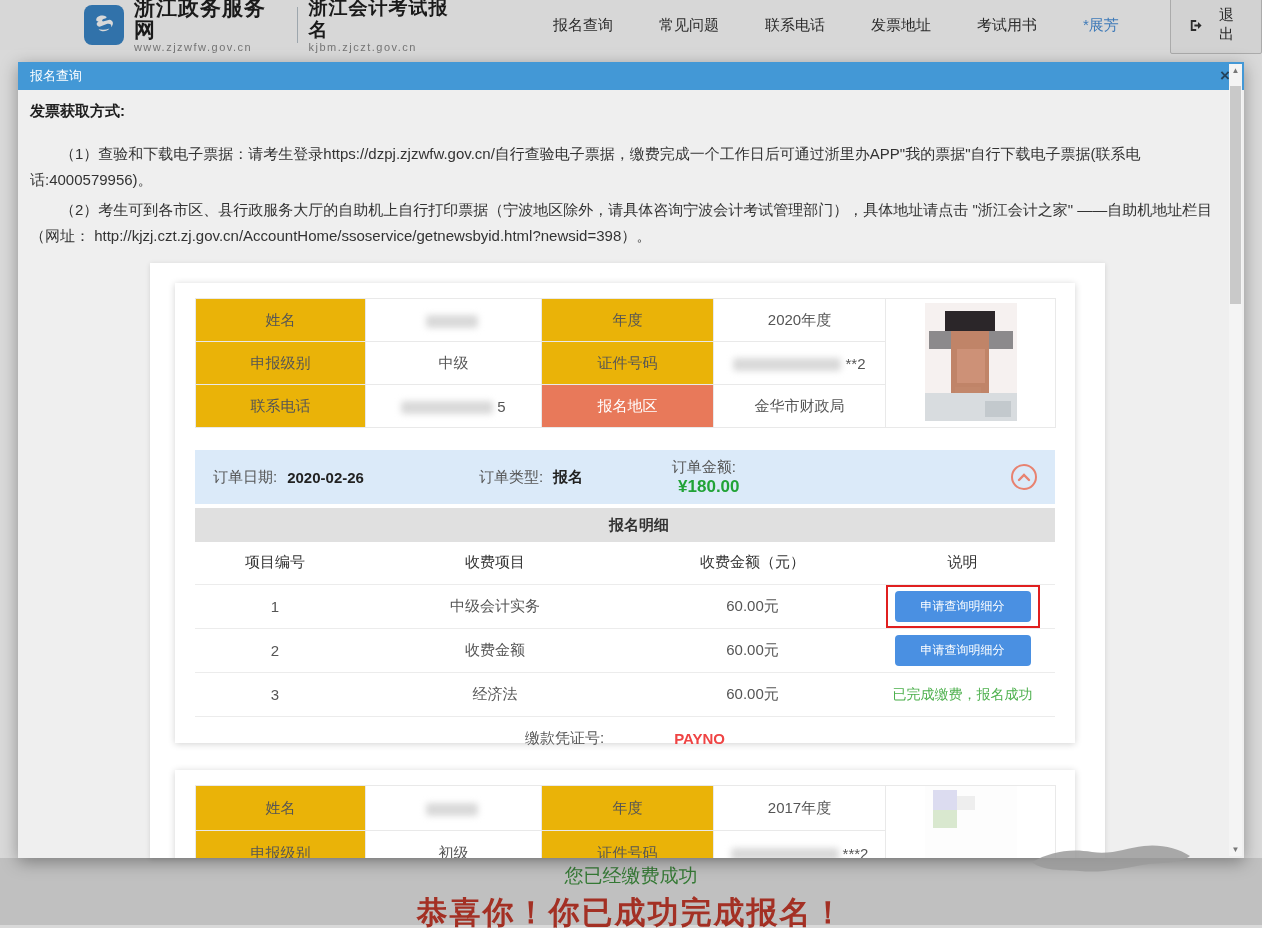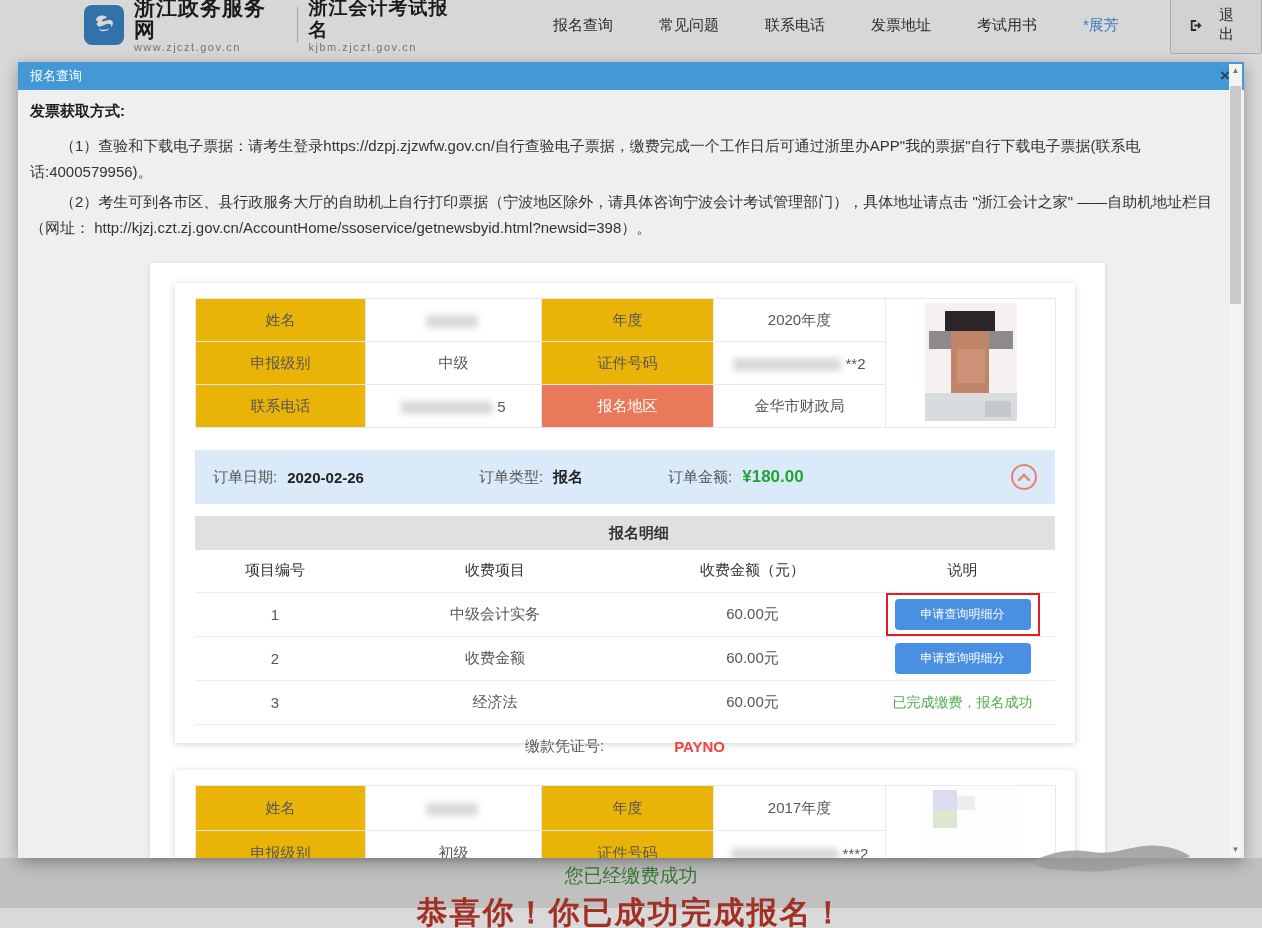--- a/index.html
+++ b/index.html
@@ -30,21 +30,21 @@
   .nav-user { color:#4a90d9; }
   .logout-btn {
     margin-left:28px; margin-right:0; border:1px solid #c9c9c9; background:#f7f7f7;
     font-size:15px; color:#333; padding:9px 18px; display:flex; align-items:center;
     cursor:pointer; border-radius:2px;
   }
   .logout-btn svg { margin-right:7px; }
 
   
   .bottom-area {
-    position:absolute; left:0; right:0; top:858px; height:50px;
+    position:absolute; left:0; right:0; top:858px; height:67px;
     background:#e2e2e2; text-align:center; z-index:1;
   }
   .paid-msg { font-size:19px; color:#3f8f3f; margin-top:5px; }
   .congrats-msg { font-size:31px; font-weight:bold; color:#c0392b; margin-top:3px; letter-spacing:2px; }
 
   
   .overlay { position:absolute; inset:0; background:rgba(0,0,0,0.15); z-index:5; }
 
   
   .modal {
@@ -54,21 +54,21 @@
   .modal-titlebar {
     height:28px; background:#4398d6; color:#fff; font-size:13px;
     line-height:28px; padding:0 12px; position:relative;
   }
   .modal-close {
     position:absolute; right:14px; top:0; font-size:17px; color:#24435c;
     cursor:pointer; line-height:28px; font-weight:bold;
   }
   .modal-body { position:absolute; top:28px; left:0; right:0; bottom:0; overflow:hidden; }
 
-  .notice-heading { font-size:15px; font-weight:bold; color:#1d1d1d; margin:12px 0 12px 12px; }
+  .notice-heading { font-size:15px; font-weight:bold; color:#1d1d1d; margin:12px 0 20px 12px; }
   .notice-p {
     font-size:15px; color:#333; line-height:26px; margin:2px 30px 4px 12px;
     text-indent:2em;
   }
 
   
   .panel {
     position:absolute; left:132px; top:201px; width:955px; height:595px;
     background:#fff; box-shadow:0 1px 5px rgba(0,0,0,0.12); overflow:hidden;
   }
@@ -96,30 +96,30 @@
   .smudge.w-cert { width:108px; }
   .smudge.w-phone { width:92px; }
 
   
   .order-row {
     margin-top:22px; width:860px; height:54px; background:#dbeaf9;
     display:flex; align-items:center; padding:0 18px; font-size:15px; color:#555;
   }
   .order-row b { color:#222; margin-left:10px; font-size:15px; }
   .order-pair { display:flex; align-items:center; }
-  .op-2 { margin-left:115px; } .op-3 { margin-left:85px; }
+  .op-2 { margin-left:115px; } .op-3 { margin-left:85px;flex-direction:column; }
   .amount { color:#21a337; font-weight:bold; font-size:17px; margin-left:10px; }
   .collapse-btn {
     margin-left:auto; width:26px; height:26px; border:2px solid #e88270;
     border-radius:50%; display:flex; align-items:center; justify-content:center; cursor:pointer;
   }
 
   
   .details-title {
-    width:860px; height:34px; background:#e0e0e0; margin-top:12px;
+    width:860px; height:34px; background:#e0e0e0; margin-top:4px;
     text-align:center; line-height:34px; font-size:15px; font-weight:bold; color:#333;padding-left:28px;
   }
   table.details { border-collapse:collapse; width:860px; table-layout:fixed; }
   table.details th {
     font-size:15px; color:#333; font-weight:normal; height:42px; 
   }
   table.details td {
     height:44px; text-align:center; font-size:15px; color:#555;
     border-top:1px solid #ececec;
   }
@@ -152,21 +152,21 @@
 
 <header class="topbar">
   <div class="brand">
     <div class="logo-box">
       <svg width="26" height="26" viewBox="0 0 24 24">
         <path fill="#ffffff" d="M5 8c-1-3 3-5.5 7-4.5 3 .7 3 2 1 2.5-2.5.6-3.5 1.8-2 2.8l6-1.6c3.5.5 4.5 4 1.5 6.8 1-3-2-3.6-4.6-2.6L8 13.6c-2.8-.4-4-3.4-1-4.6L5 8zM7 16c2.5 2.8 8 2.3 10-.7-3.4 1.3-6.8 1.2-10 .7z"></path>
       </svg>
     </div>
     <div class="brand-col">
       <div class="brand-name">浙江政务服务网</div>
-      <div class="brand-url">www.zjczt.gov.cn</div>
+      <div class="brand-url">www.zjzwfw.gov.cn</div>
     </div>
     <div class="brand-divider"></div>
     <div class="brand-col">
       <div class="brand-name app">浙江会计考试报名</div>
       <div class="brand-url">kjbm.zjczt.gov.cn</div>
     </div>
   </div>
   <nav class="topnav">
     <span class="nav-item">报名查询</span>
     <span class="nav-item">常见问题</span>

